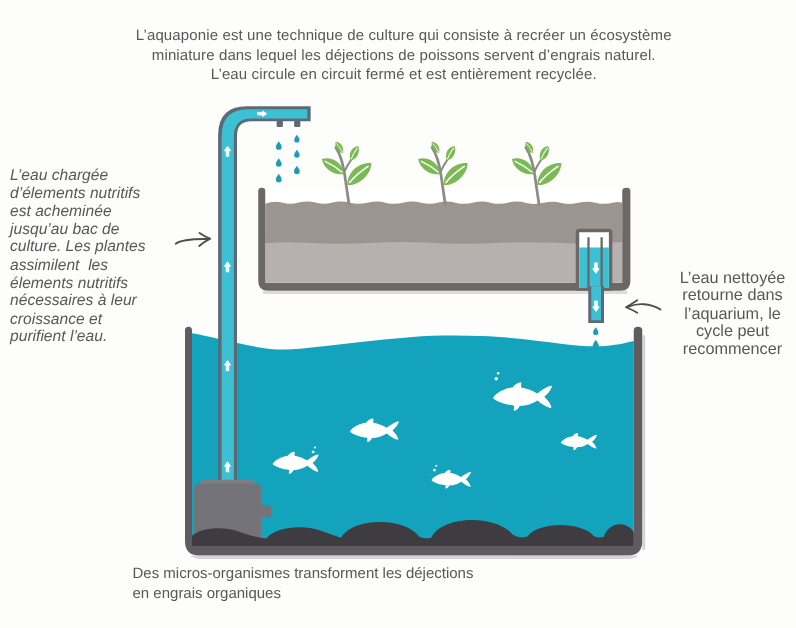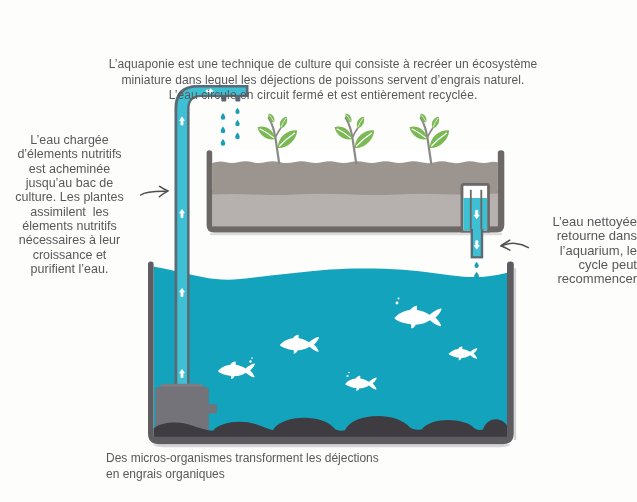--- a/index.html
+++ b/index.html
@@ -3,23 +3,23 @@
 <meta charset="utf-8">
 <style>
   html,body{margin:0;padding:0;}
   body{
     width:637px;height:502px;position:relative;overflow:hidden;
     background:#fdfdfc;
     font-family:"Liberation Sans", sans-serif;
     color:#58585a;
   }
   .note{position:absolute;white-space:pre;color:#58585a;}
-  .intro{left:83px;top:21px;width:480px;text-align:center;font-size:12px;line-height:15.7px;letter-spacing:0.1px;margin-top:36px;}
-  .left-note{left:8px;top:133px;width:123px;text-align:center;font-size:12.5px;line-height:14.35px;}
-  .right-note{left:535px;top:215px;width:102px;text-align:right;font-size:13px;line-height:14.3px;}
+  .intro{left:83px;top:21px;width:480px;text-align:center;font-size:12px;line-height:15.7px;letter-spacing:0.1px;}
+  .left-note{left:8px;top:133px;width:123px;text-align:left;font-size:12.5px;line-height:14.35px;font-style:italic;}
+  .right-note{left:535px;top:215px;width:102px;text-align:center;font-size:13px;line-height:14.3px;}
   .bottom-note{left:106px;top:451px;width:421px;text-align:left;font-size:12px;line-height:15.6px;}
   svg{position:absolute;left:0;top:0;}
 </style>
 </head>
 <body>
 
 <svg width="637" height="502" viewBox="0 0 637 502" aria-hidden="true">
   <defs>
 
     <path id="drop" d="M0,-3.3 C0.9,-1.9 2.2,-0.4 2.2,1 A2.2,2.2 0 0 1 -2.2,1 C-2.2,-0.4 -0.9,-1.9 0,-3.3 Z"></path>

